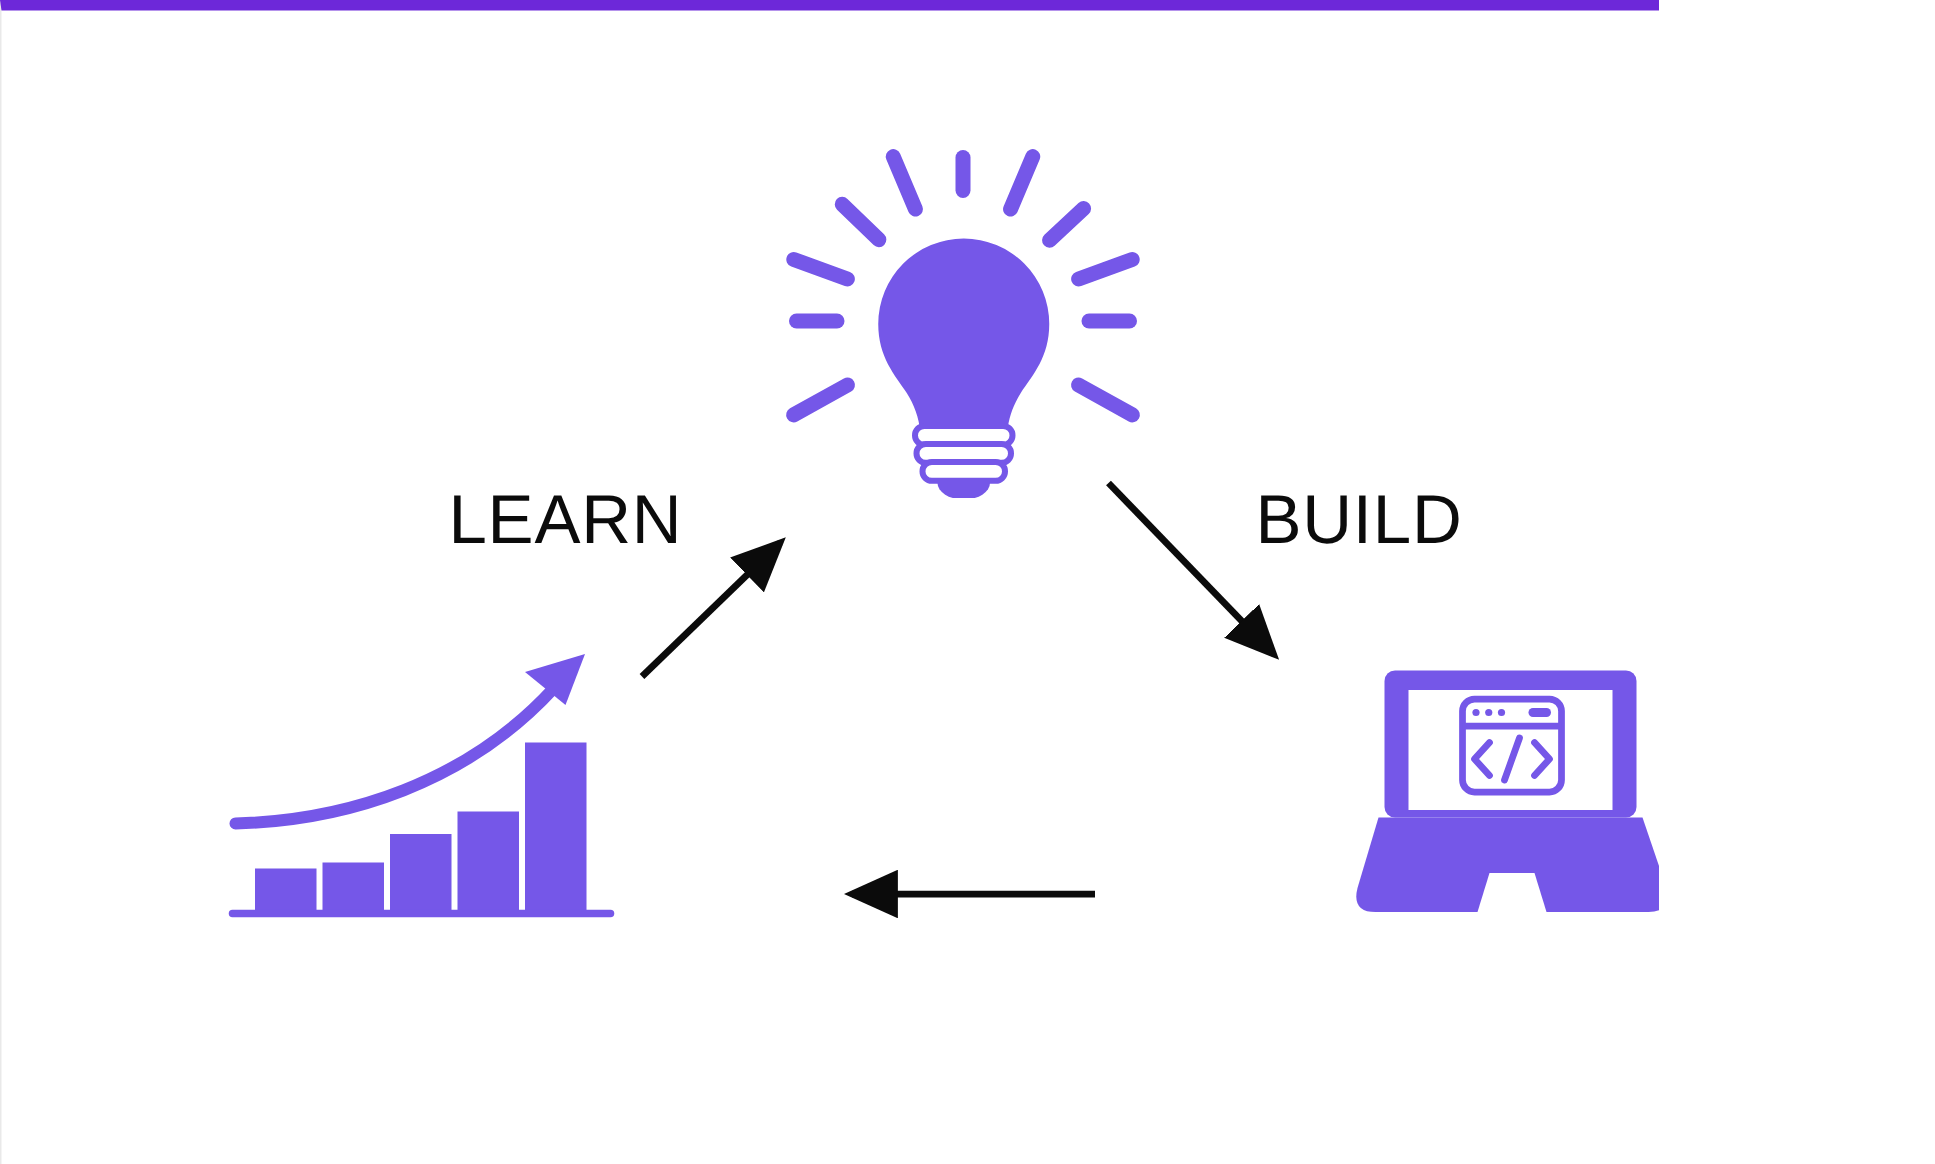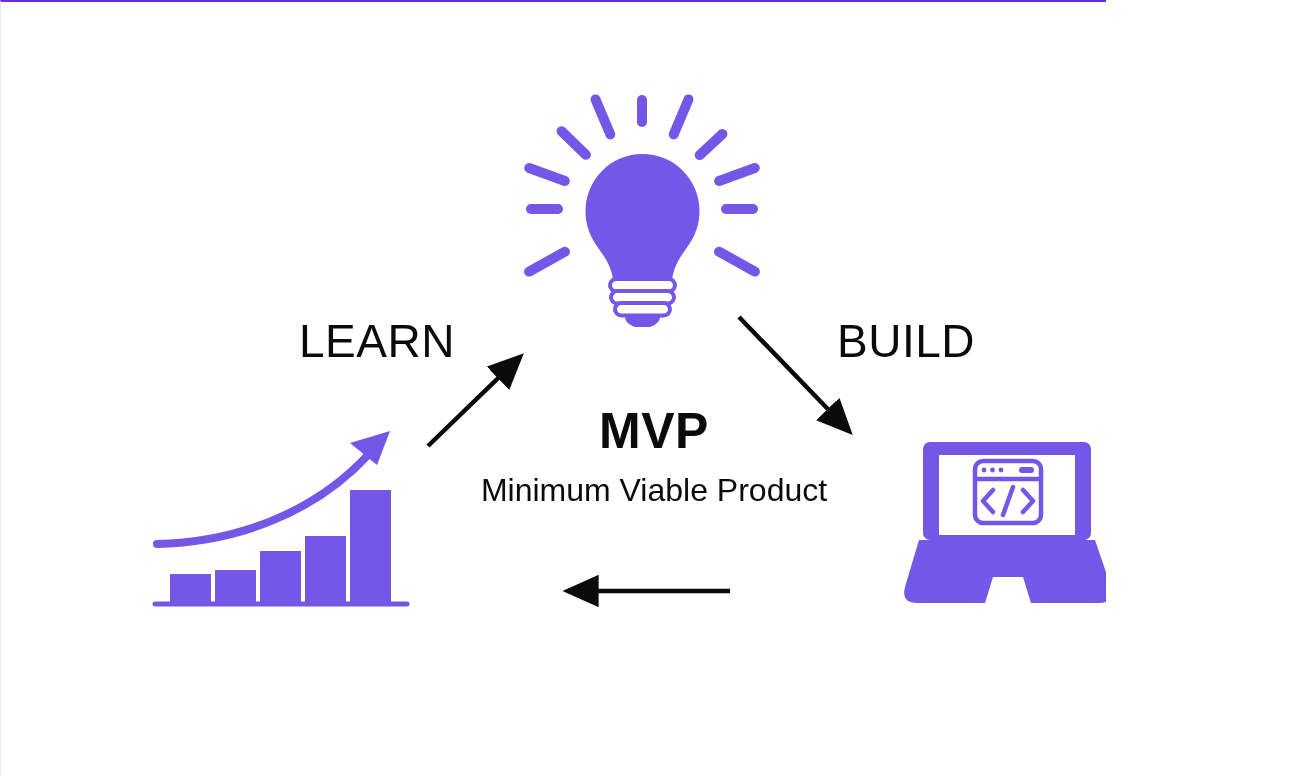--- a/index.html
+++ b/index.html
@@ -2,21 +2,21 @@
 <html style="--accent: #7557E8; --arrow: #0B0B0B; --text: #0B0B0B; --background: #FFFFFF;"><head>
 <meta charset="utf-8">
 <style>
   html, body { margin: 0; padding: 0; background: #fff; }
   .stage {
     position: relative;
     width: 1106px;
     height: 776px;
     background: var(--background, #fff);
     overflow: hidden;
-    border-top: 2px solid #6d28d9;
+    border-top: 7px solid #6d28d9;
     border-left: 1px solid #e9e9e9;
     box-sizing: border-box;
     font-family: "Liberation Sans", "DejaVu Sans", sans-serif;
     color: var(--text, #0b0b0b);
     text-decoration: underline;
   }
   .abs { position: absolute; }
   .icon { color: var(--accent, #7557E8); line-height: 0; }
   .flow-arrows { position: absolute; left: 0; top: 0; width: 1290px; height: 776px; }
   .flow-arrows line { stroke: var(--arrow, #0b0b0b); stroke-width: 4.5; }
@@ -109,18 +109,14 @@
         <path d="M110,50 L100,78"></path>
       </g>
     </g>
     <path fill="currentColor" d="M16,103 L192,103 L208,150 Q212,166 196,166 L14,166 Q-2,166 2,150 Z"></path>
     <polygon points="90,140 120,140 128,166 82,166" fill="#ffffff"></polygon>
   </svg>
 
   <div class="step-label label-learn">LEARN</div>
   <div class="step-label label-build">BUILD</div>
 
-  <div class="center-block">
-    <div class="center-title">MVP</div>
-    <div class="center-subtitle">Minimum Viable Product</div>
-  </div>
 
 </div>
 
 </body></html>

